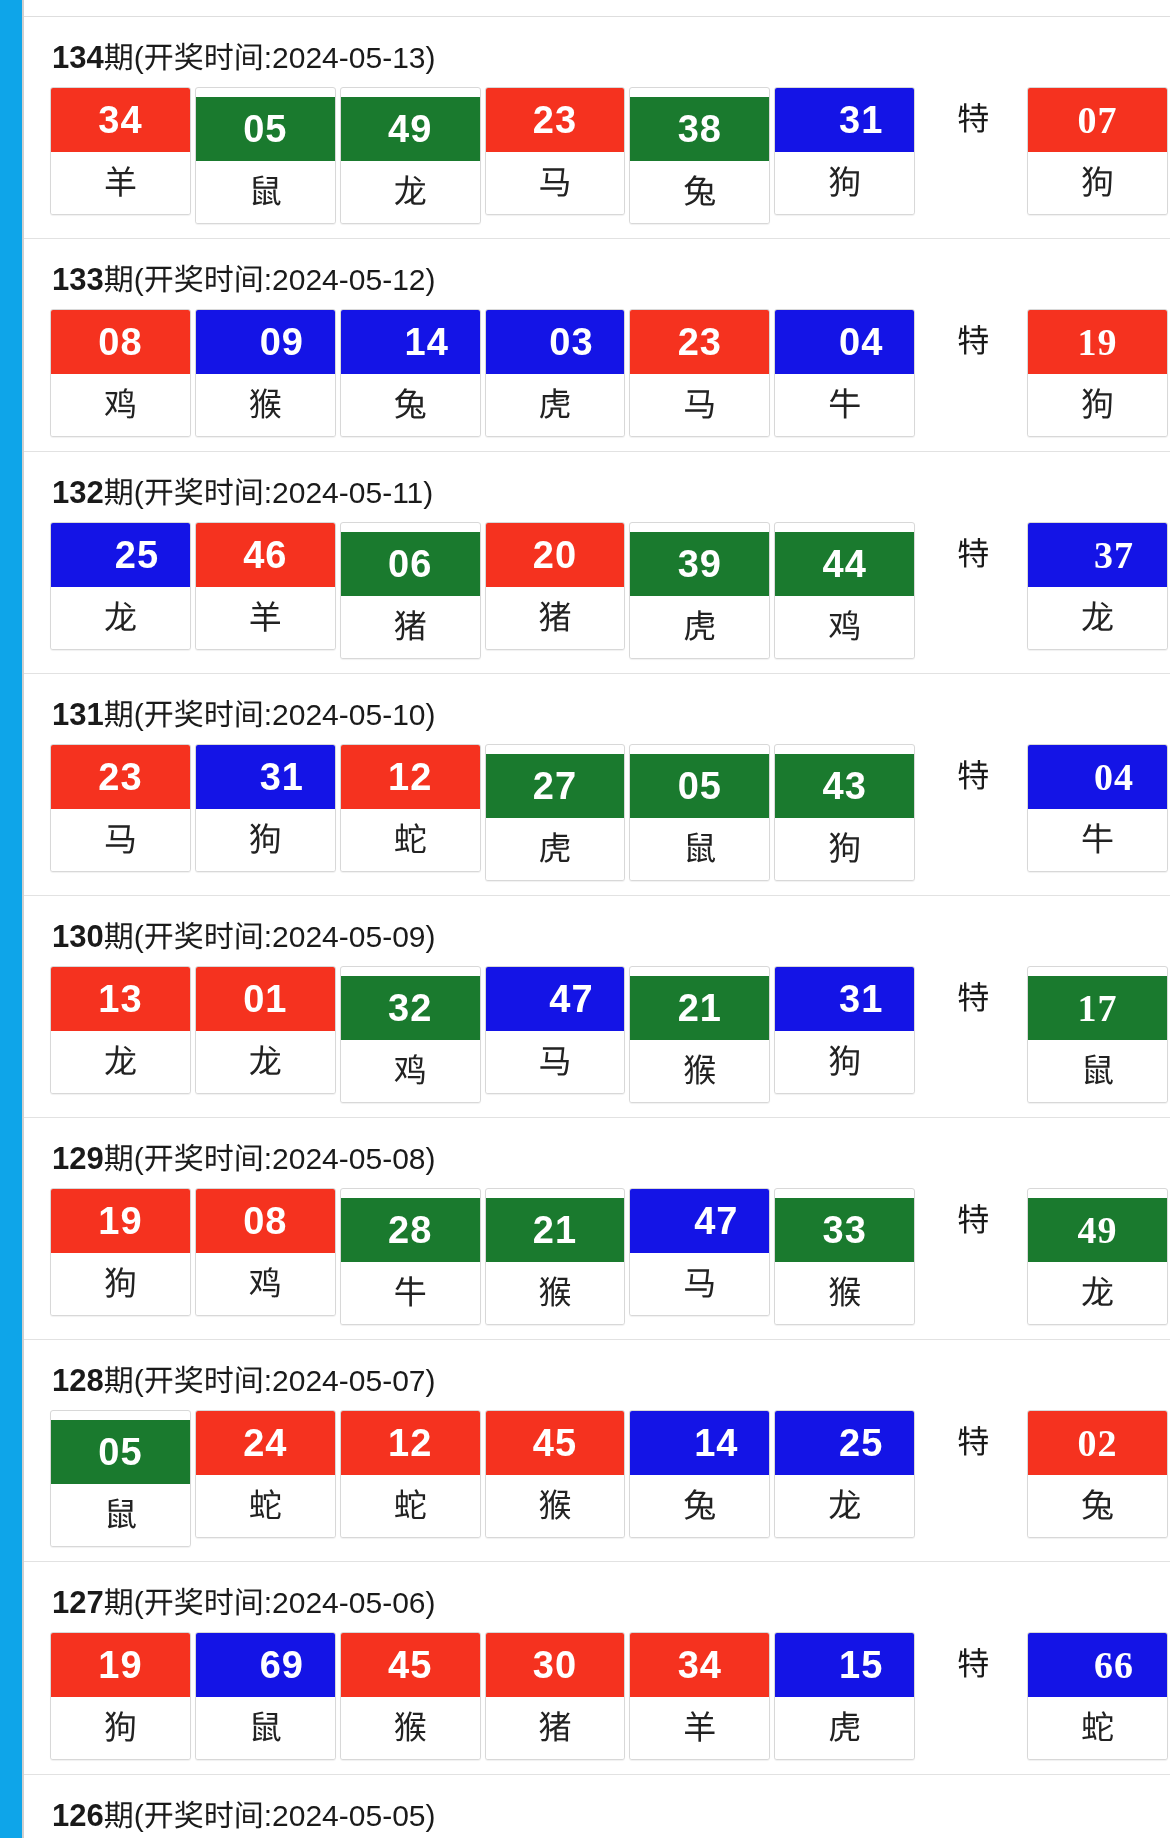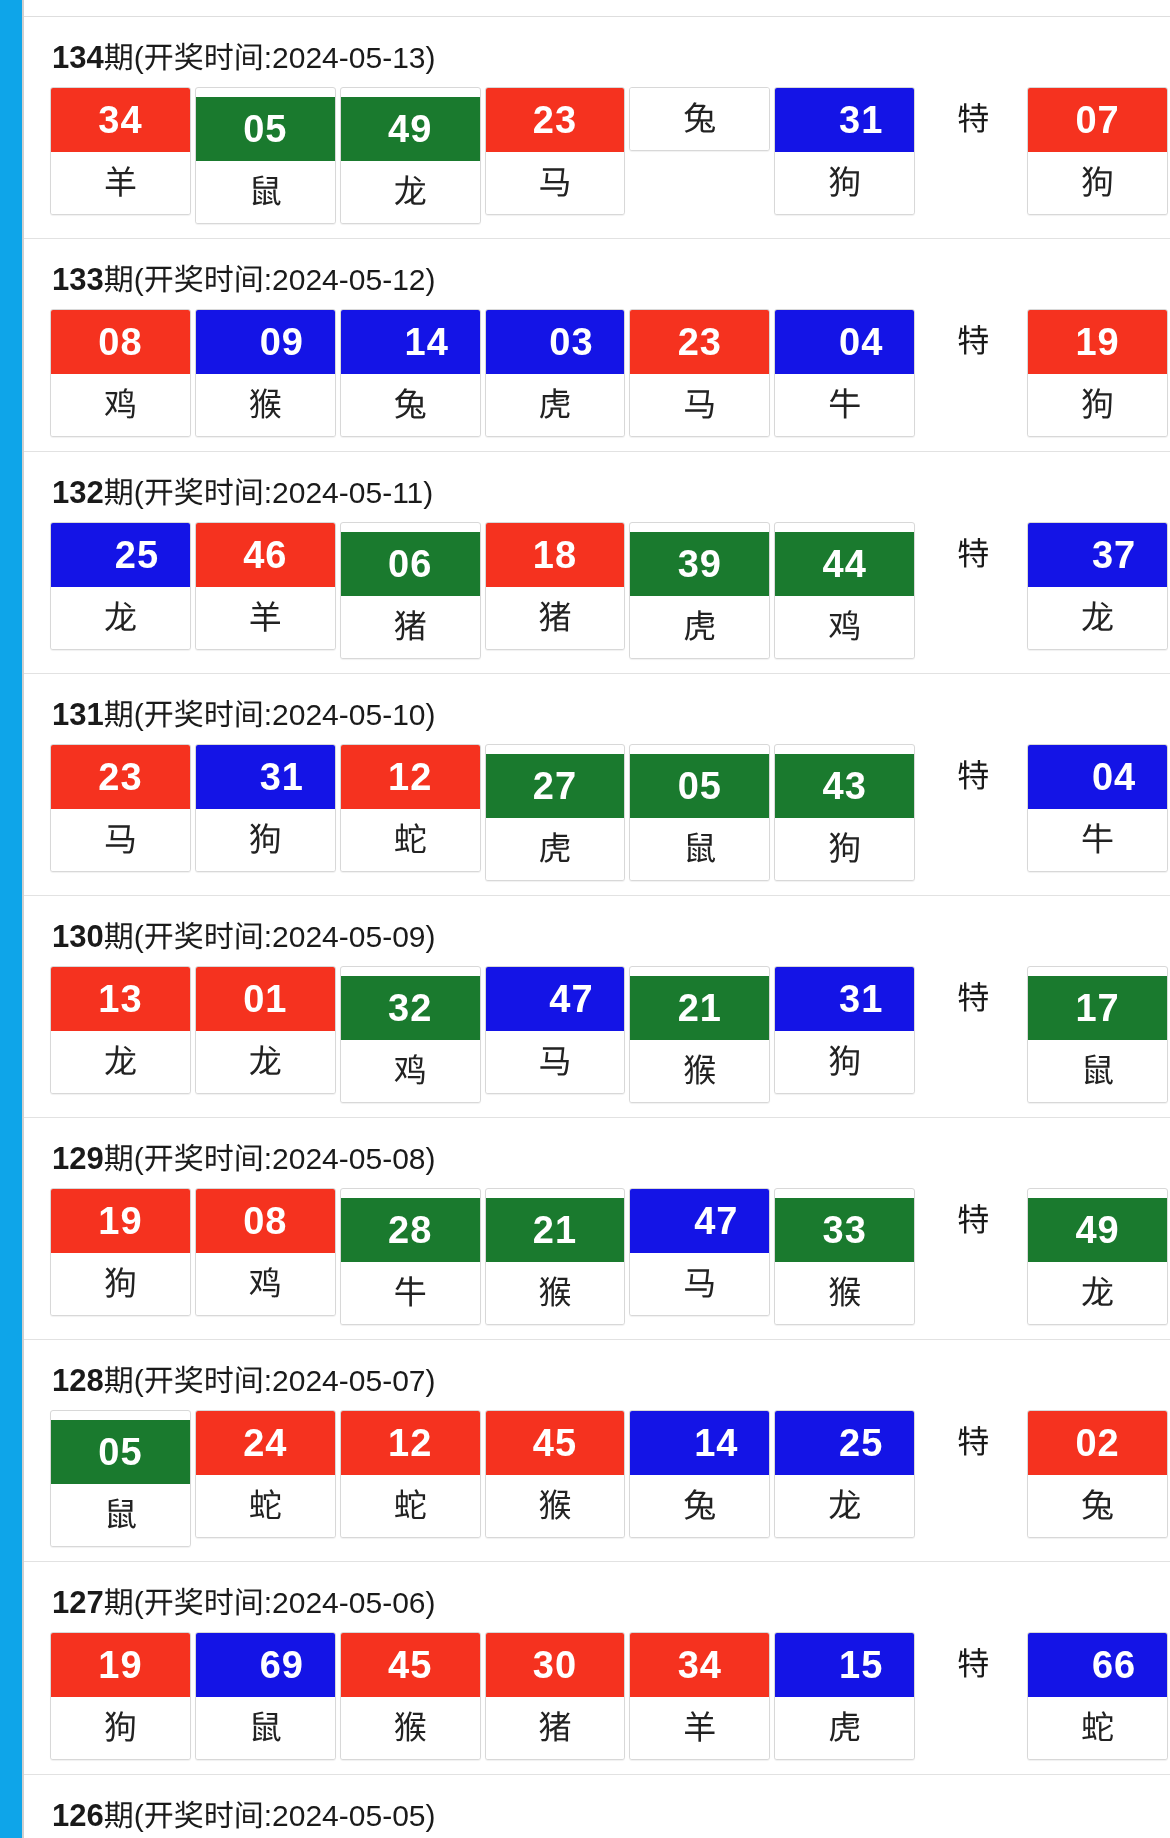--- a/index.html
+++ b/index.html
@@ -85,20 +85,21 @@
     width: 108px;
     text-align: center;
     font-size: 32px;
     color: #1a1a1a;
     line-height: 64px;
     height: 64px;
     flex: 0 0 108px;
   }
   .special-ball {
     margin-left: 0;
+    font-family: Liberation Serif, serif;
   }
 </style>
 </head>
 <body>
 
 <div id="page">
   <div class="sheet">
     <div class="top-strip"></div>
     <div id="draw-list">
         <div class="draw-block">
@@ -114,20 +115,21 @@
             </div>
             <div class="ball">
               <span class="num green">49</span>
               <span class="zodiac">龙</span>
             </div>
             <div class="ball">
               <span class="num red">23</span>
               <span class="zodiac">马</span>
             </div>
             <div class="ball">
+              <span class="num green">38</span>
               <span class="zodiac">兔</span>
             </div>
             <div class="ball">
               <span class="num blue">31</span>
               <span class="zodiac">狗</span>
             </div>
             <div class="special-label">特</div>
             <div class="ball special-ball">
               <span class="num red">07</span>
               <span class="zodiac">狗</span>
@@ -177,21 +179,21 @@
             </div>
             <div class="ball">
               <span class="num red">46</span>
               <span class="zodiac">羊</span>
             </div>
             <div class="ball">
               <span class="num green">06</span>
               <span class="zodiac">猪</span>
             </div>
             <div class="ball">
-              <span class="num red">18</span>
+              <span class="num red">20</span>
               <span class="zodiac">猪</span>
             </div>
             <div class="ball">
               <span class="num green">39</span>
               <span class="zodiac">虎</span>
             </div>
             <div class="ball">
               <span class="num green">44</span>
               <span class="zodiac">鸡</span>
             </div>

